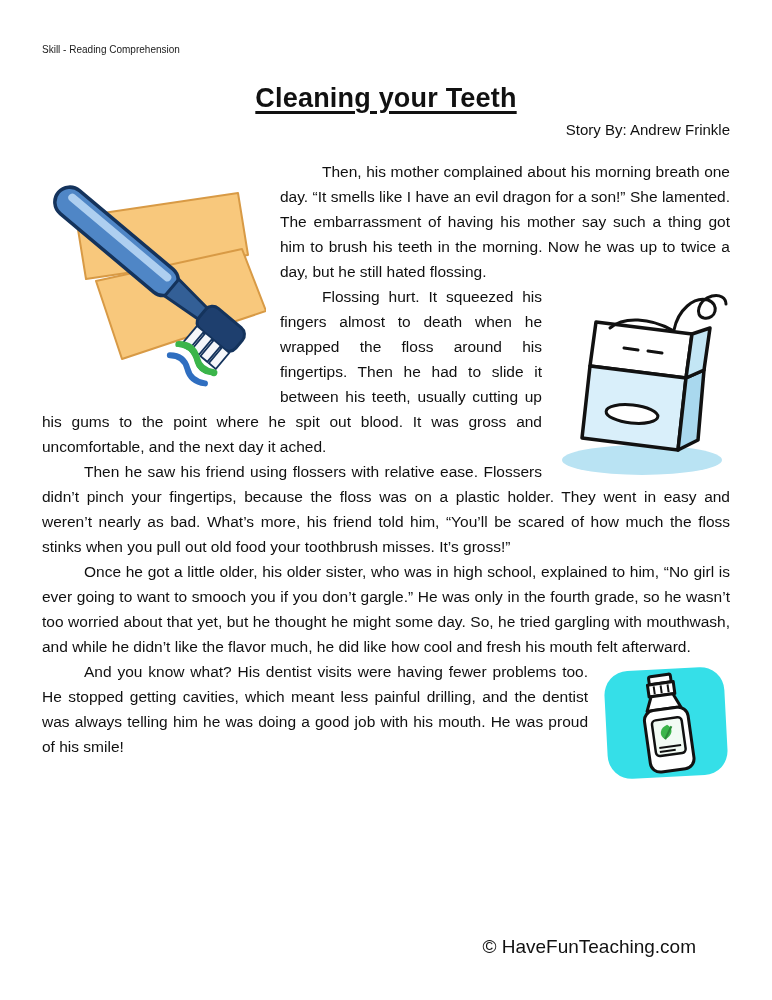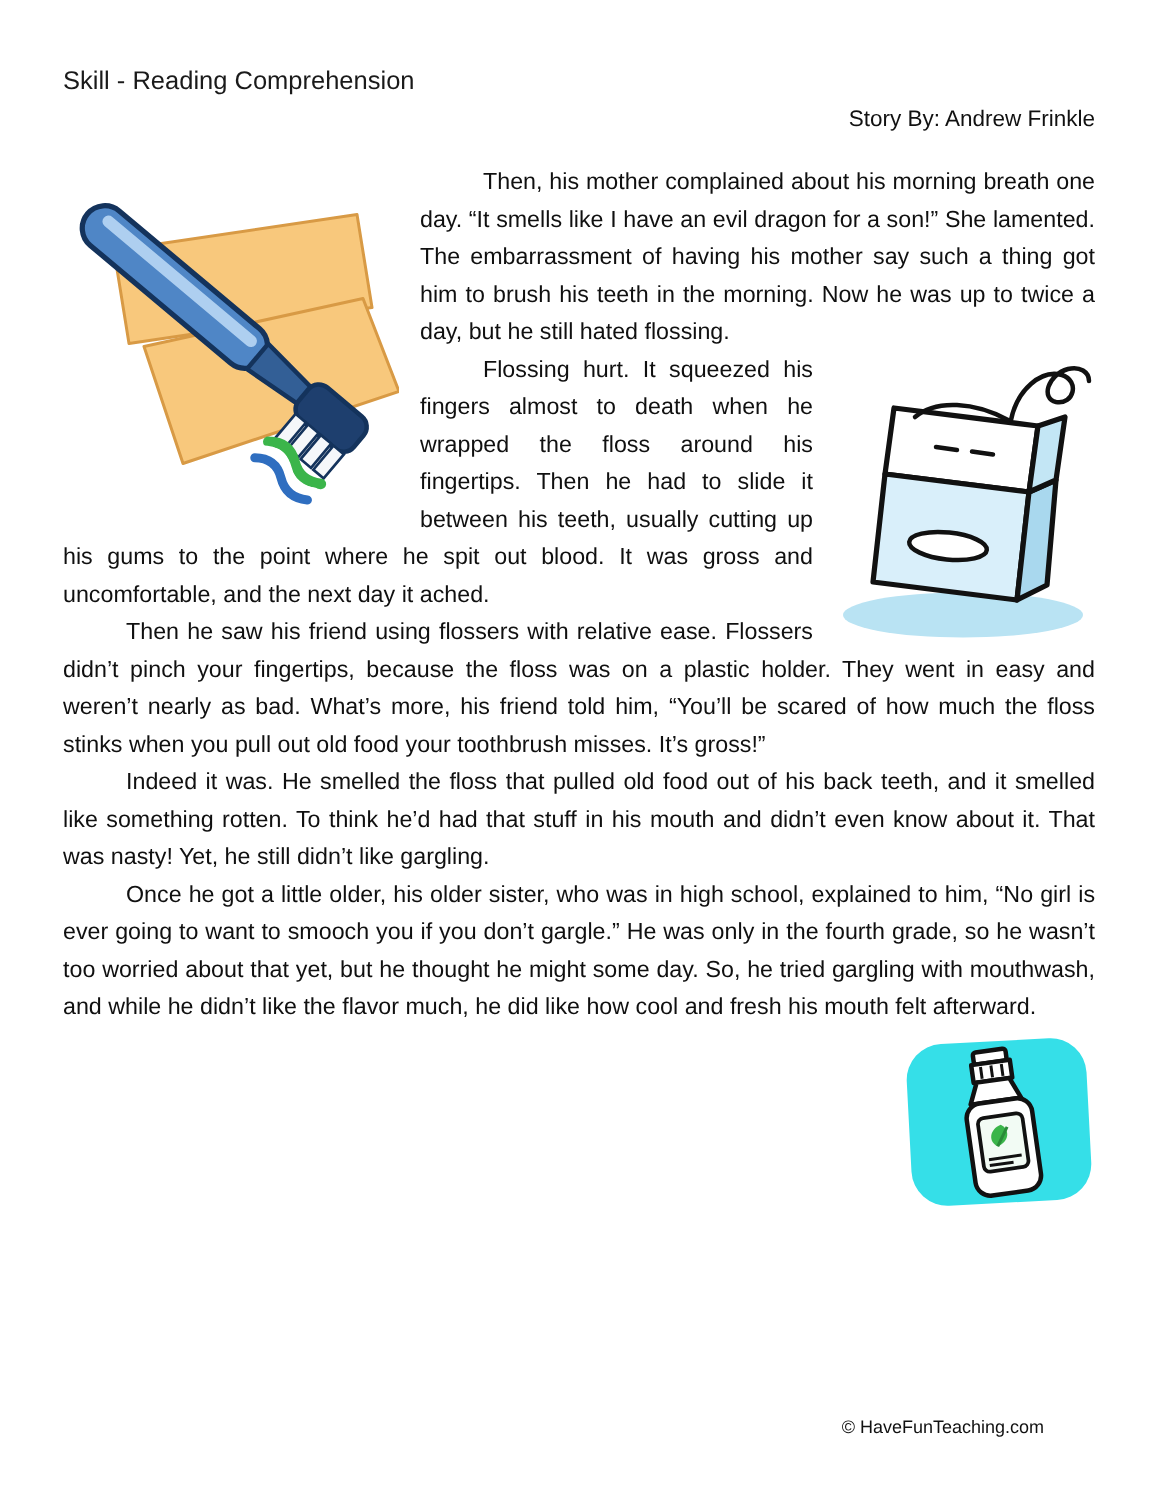--- a/index.html
+++ b/index.html
@@ -7,41 +7,44 @@
     position:relative;
     width:772px;height:1000px;
     margin:0 auto;
     background:#ffffff;
     box-sizing:border-box;
     padding:44px 42px 0 42px;
     overflow:hidden;
     font-family:"Liberation Sans","DejaVu Sans",sans-serif;
     color:#111;
   }
-  .header{display:flex;justify-content:space-between;align-items:flex-start;font-size:17px;color:#1a1a1a;}
+  .header{display:flex;justify-content:space-between;align-items:flex-start;font-size:10px;color:#1a1a1a;}
   .title{ text-align:center;margin-top:28px;font-size:27px;font-weight:700;letter-spacing:.2px;}
   .title span{text-decoration:underline;text-decoration-thickness:2.5px;text-underline-offset:4px;}
   .byline{text-align:right;font-size:15px;margin-top:7px;color:#111;}
   .story{margin-top:21px;font-size:15.5px;line-height:25px;text-align:justify;color:#101010;}
   .story p{margin:0;text-indent:42px;}
   .float-tb{float:left;width:224px;height:226px;margin:2px 14px 2px 0;}
   .float-floss{float:right;width:176px;height:194px;margin:2px 0 2px 12px;}
   .float-mw{float:right;width:128px;height:122px;margin:2px 0 2px 14px;}
   .float-tb svg,.float-floss svg,.float-mw svg{display:block;width:100%;height:100%;}
-  .footer{position:absolute;right:76px;bottom:42px;font-size:12px;color:#111;}
+  .footer{position:absolute;right:76px;bottom:42px;font-size:19px;color:#111;}
 </style>
 </head>
 <body>
 
 <div class="page">
 
   <div class="header">
     <span>Skill - Reading Comprehension</span>
   </div>
 
+  <div class="title">
+    <span>Cleaning your Teeth</span>
+  </div>
 
   <div class="byline">Story By: Andrew Frinkle</div>
 
   <div class="story">
 
     <div class="float-tb">
       <svg viewBox="0 0 224 226" aria-hidden="true">
         <g fill="#f8c87c" stroke="#d89a45" stroke-width="2" stroke-linejoin="round">
           <polygon points="34,56 196,32 206,94 44,118"></polygon>
           <polygon points="54,120 200,88 224,150 80,198"></polygon>
@@ -79,38 +82,38 @@
         </g>
         <path d="M70,62 l14,2 M94,65 l14,2" stroke="#111" stroke-width="3" fill="none" stroke-linecap="round"></path>
         <ellipse cx="78" cy="128" rx="26" ry="9" fill="#ffffff" stroke="#111" stroke-width="3" transform="rotate(6 78 128)"></ellipse>
         <path d="M120,44 C124,24 140,10 154,14 C166,18 162,34 150,32 C140,30 144,14 158,10 C166,8 172,12 172,18" fill="none" stroke="#111" stroke-width="3" stroke-linecap="round"></path>
         <path d="M56,42 C70,30 96,32 118,44" fill="none" stroke="#111" stroke-width="3" stroke-linecap="round"></path>
       </svg>
     </div>
 
     <p>Flossing hurt. It squeezed his fingers almost to death when he wrapped the floss around his fingertips. Then he had to slide it between his teeth, usually cutting up his gums to the point where he spit out blood. It was gross and uncomfortable, and the next day it ached.</p>
     <p>Then he saw his friend using flossers with relative ease. Flossers didn’t pinch your fingertips, because the floss was on a plastic holder. They went in easy and weren’t nearly as bad. What’s more, his friend told him, “You’ll be scared of how much the floss stinks when you pull out old food your toothbrush misses. It’s gross!”</p>
-    <p>Indeed it was. He smelled the floss that pulled old food out of his back teeth, and it smelled like something rotten. To think he’d had that stuff in his mouth and didn’t even know about it. That was nasty! Yet, he still didn’t like gargling.</p>
     <p>Once he got a little older, his older sister, who was in high school, explained to him, “No girl is ever going to want to smooch you if you don’t gargle.” He was only in the fourth grade, so he wasn’t too worried about that yet, but he thought he might some day. So, he tried gargling with mouthwash, and while he didn’t like the flavor much, he did like how cool and fresh his mouth felt afterward.</p>
 
     <div class="float-mw">
       <svg viewBox="0 0 128 122" aria-hidden="true">
         <rect x="4" y="8" width="120" height="108" rx="24" fill="#35dfe8" transform="rotate(-3 64 62)"></rect>
         <g transform="rotate(-8 64 70)" stroke="#111" stroke-linejoin="round">
           <rect x="54" y="14" width="22" height="8" rx="2" fill="#ffffff" stroke-width="3"></rect>
           <rect x="52" y="22" width="26" height="12" fill="#ffffff" stroke-width="3"></rect>
           <path d="M58,24 v8 M65,24 v8 M72,24 v8" stroke-width="2" fill="none"></path>
           <path d="M54,34 h22 l6,14 h-34 z" fill="#ffffff" stroke-width="3"></path>
           <rect x="44" y="48" width="44" height="62" rx="10" fill="#ffffff" stroke-width="3"></rect>
           <rect x="51" y="58" width="30" height="36" rx="4" fill="#f2fbf4" stroke-width="2.5"></rect>
           <path d="M66,64 c-8,2 -10,10 -4,14 c8,-2 10,-10 4,-14 z" fill="#3bb54a" stroke="none"></path>
           <path d="M62,78 l8,-12" stroke="#2a8b38" stroke-width="2" fill="none"></path>
           <path d="M55,86 h22 M55,90 h16" stroke-width="2" fill="none"></path>
         </g>
       </svg>
     </div>
 
+    <p>And you know what? His dentist visits were having fewer problems too. He stopped getting cavities, which meant less painful drilling, and the dentist was always telling him he was doing a good job with his mouth. He was proud of his smile!</p>
 
   </div>
 
   <div class="footer">© HaveFunTeaching.com</div>
 
 </div>
 
 </body></html>

